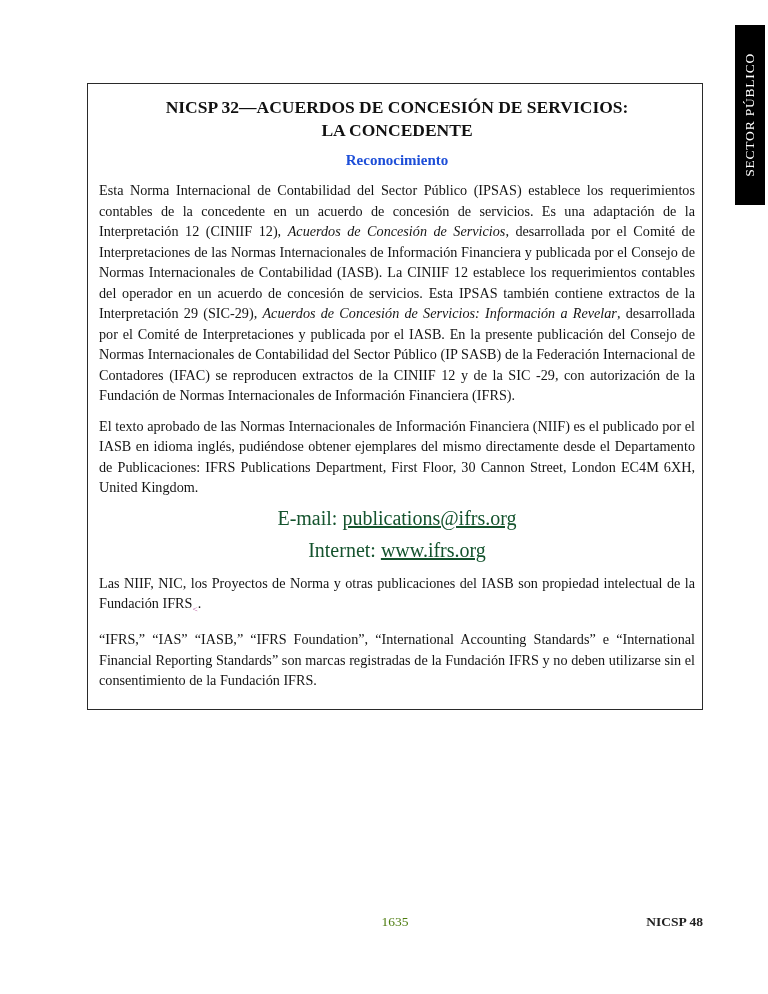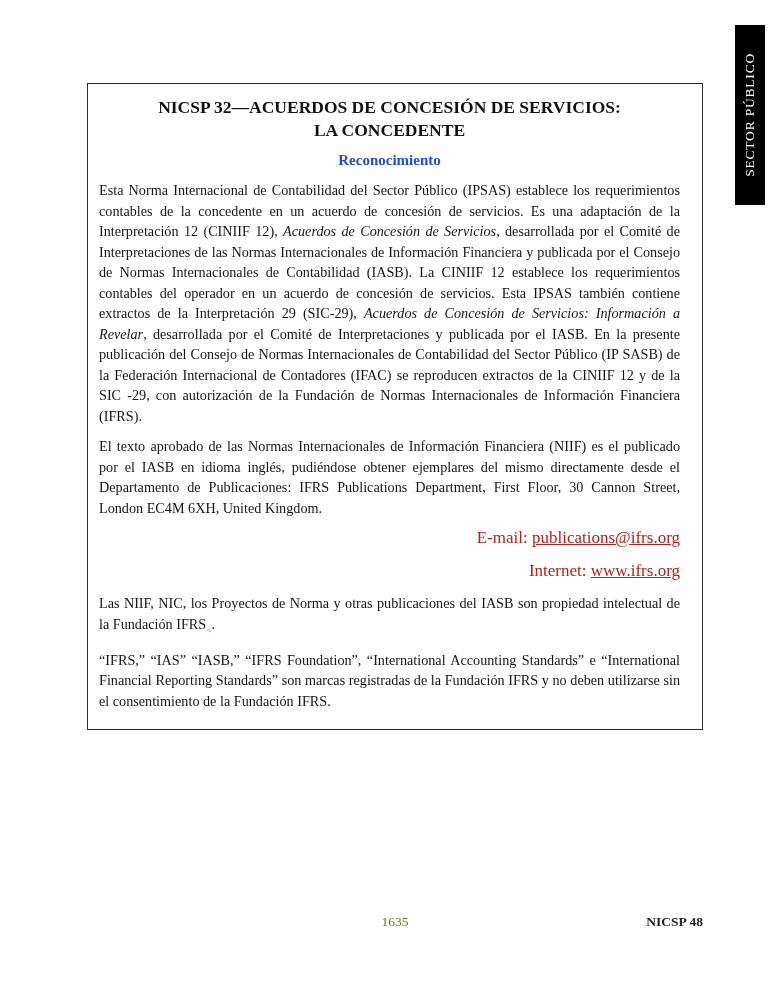--- a/index.html
+++ b/index.html
@@ -33,21 +33,21 @@
     letter-spacing: 0.8px;
     white-space: nowrap;
   }
   .content-box {
     position: absolute;
     left: 87px;
     top: 83px;
     width: 616px;
     min-height: 600px;
     border: 1.5px solid #2a2a2a;
-    padding: 10px 22px 14px 11px;
+    padding: 10px 7px 14px 11px;
     background: #ffffff;
   }
   .doc-title {
     text-align: center;
     font-weight: bold;
     font-size: 17.5px;
     line-height: 23px;
     margin: 2px 0 9px 0;
     color: #111111;
   }
@@ -60,25 +60,25 @@
     color: #1d4ed8;
   }
   .body-par {
     font-size: 14.2px;
     line-height: 20.5px;
     text-align: justify;
     margin: 0 0 10px 0;
     color: #141414;
   }
   .centered-line {
-    font-size: 17px;
+    font-size: 20px;
     line-height: 20.5px;
-    text-align: right;
+    text-align: center;
     margin: 2px 0 12px 0;
-    color: #b91c1c;
+    color: #14532d;
   }
   .it  { font-style: italic; }
   .ul  { text-decoration: underline; }
   .sub { vertical-align: sub; font-size: 0.65em; }
   .page-footer {
     position: absolute;
     left: 87px;
     top: 914px;
     width: 616px;
     height: 20px;

